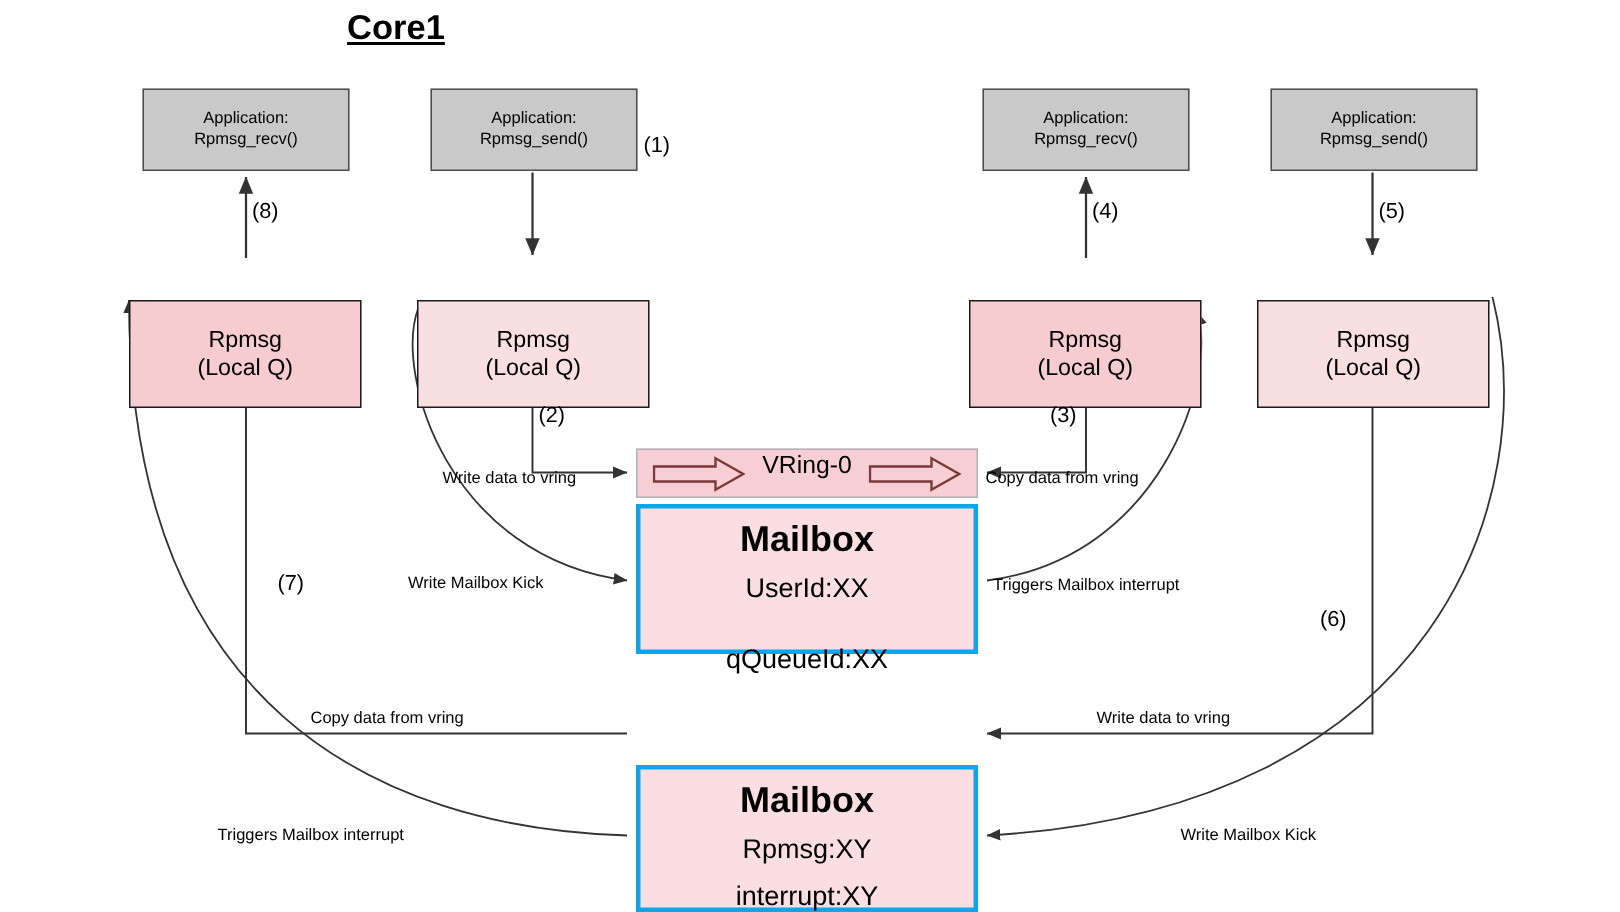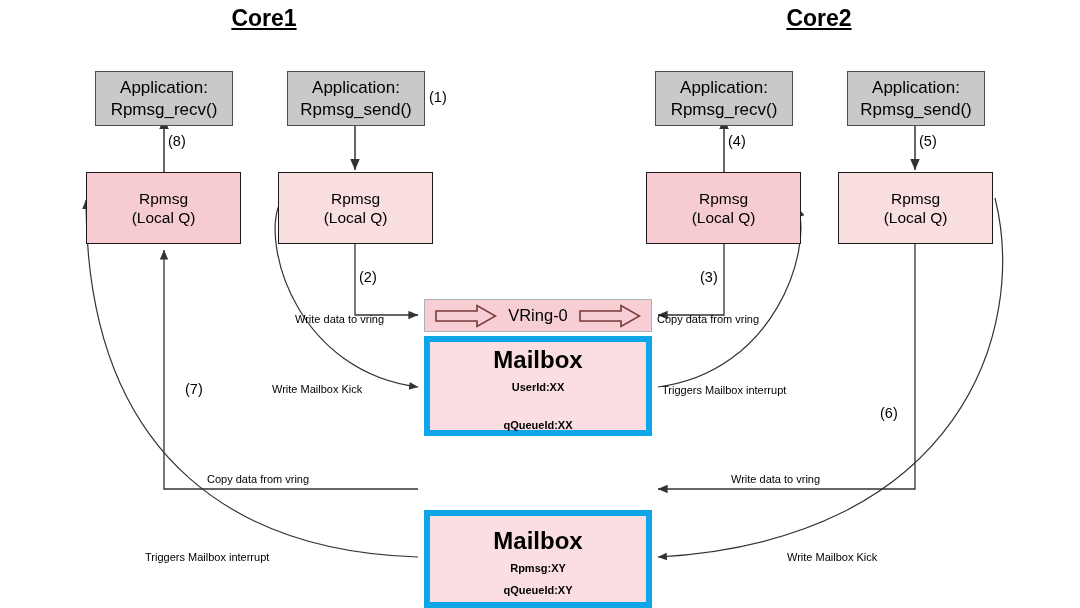--- a/index.html
+++ b/index.html
@@ -43,53 +43,53 @@
     flex-direction: column;
     align-items: center;
     justify-content: center;
     text-align: center;
     color: #000000;
     line-height: 1.25;
   }
   .app-box {
     background: #c9c9c9;
     border: 1px solid #4d4d4d;
-    font-size: 17px;
-    margin-top: 12px;
+    font-size: 11px;
   }
   .rpmsg-box {
     border: 1px solid #1a1a1a;
     font-size: 15.5px;
+    margin-top: 28px;
   }
   .rpmsg-dark { background: #f6ccd1; }
   .rpmsg-light { background: #fadfe1; }
   .vring-box {
     background: #f7ced3;
     border: 1px solid #b0b0b8;
     font-size: 16px;
   }
   .mailbox-box {
     background: #fadee1;
-    border: 6px solid #0ea5e9;
+    border: 3px solid #0ea5e9;
     font-size: 15.5px;
-    justify-content: center;
+    justify-content: space-between;
     padding-top: 6px;
   }
   .mailbox-title {
     font-size: 24px;
     font-weight: bold;
     margin-bottom: 6px;
   }
-  .mailbox-line { font-size: 11px; font-weight: bold; }
+  .mailbox-line { font-size: 18px; }
   .vring-inner {
     position: relative;
     width: 100%;
     height: 100%;
     display: flex;
-    align-items: center;
+    align-items: flex-start;
     justify-content: center;
   }
   .vring-label {
     font-size: 16.5px;
     color: #000;
     z-index: 2;
     white-space: nowrap;
   }
   .blockarrow {
     position: absolute;
@@ -164,21 +164,20 @@
 
     <g stroke="#333333" stroke-width="1.2" fill="none">
 
       <path d="M418,557 C250,552 86,470 86,200" marker-end="url(#ah)"></path>
 
       <path d="M995,198 C1028,330 960,540 658,557" marker-end="url(#ah)"></path>
     </g>
   </svg>
 
   <div class="core-title" style="left:200px; top:5px; width:128px;">Core1</div>
-  <div class="core-title" style="left:755px; top:5px; width:128px;">Core2</div>
 
   <div class="box app-box" style="left:95px; top:59px; width:138px; height:55px;">
     <span class="line-1">Application:</span>
     <span class="line-1">Rpmsg_recv()</span>
   </div>
 
   <div class="box app-box" style="left:287px; top:59px; width:138px; height:55px;">
     <span class="line-1">Application:</span>
     <span class="line-1">Rpmsg_send()</span>
   </div>
@@ -228,21 +227,21 @@
   <div class="box mailbox-box" style="left:424px; top:336px; width:228px; height:100px;">
     <span class="mailbox-title">Mailbox</span>
     <span class="mailbox-line">UserId:XX</span>
     <span class="mailbox-line" style="margin-top:24px;">qQueueId:XX</span>
   </div>
 
 
   <div class="box mailbox-box" style="left:424px; top:510px; width:228px; height:98px;">
     <span class="mailbox-title">Mailbox</span>
     <span class="mailbox-line">Rpmsg:XY</span>
-    <span class="mailbox-line" style="margin-top:8px;">qQueueId:XY</span>
+    <span class="mailbox-line" style="margin-top:8px;">interrupt:XY</span>
   </div>
 
   <div class="step-label" style="left:429px; top:89px;">(1)</div>
   <div class="step-label" style="left:359px; top:269px;">(2)</div>
   <div class="step-label" style="left:700px; top:269px;">(3)</div>
   <div class="step-label" style="left:728px; top:133px;">(4)</div>
   <div class="step-label" style="left:919px; top:133px;">(5)</div>
   <div class="step-label" style="left:880px; top:405px;">(6)</div>
   <div class="step-label" style="left:185px; top:381px;">(7)</div>
   <div class="step-label" style="left:168px; top:133px;">(8)</div>

